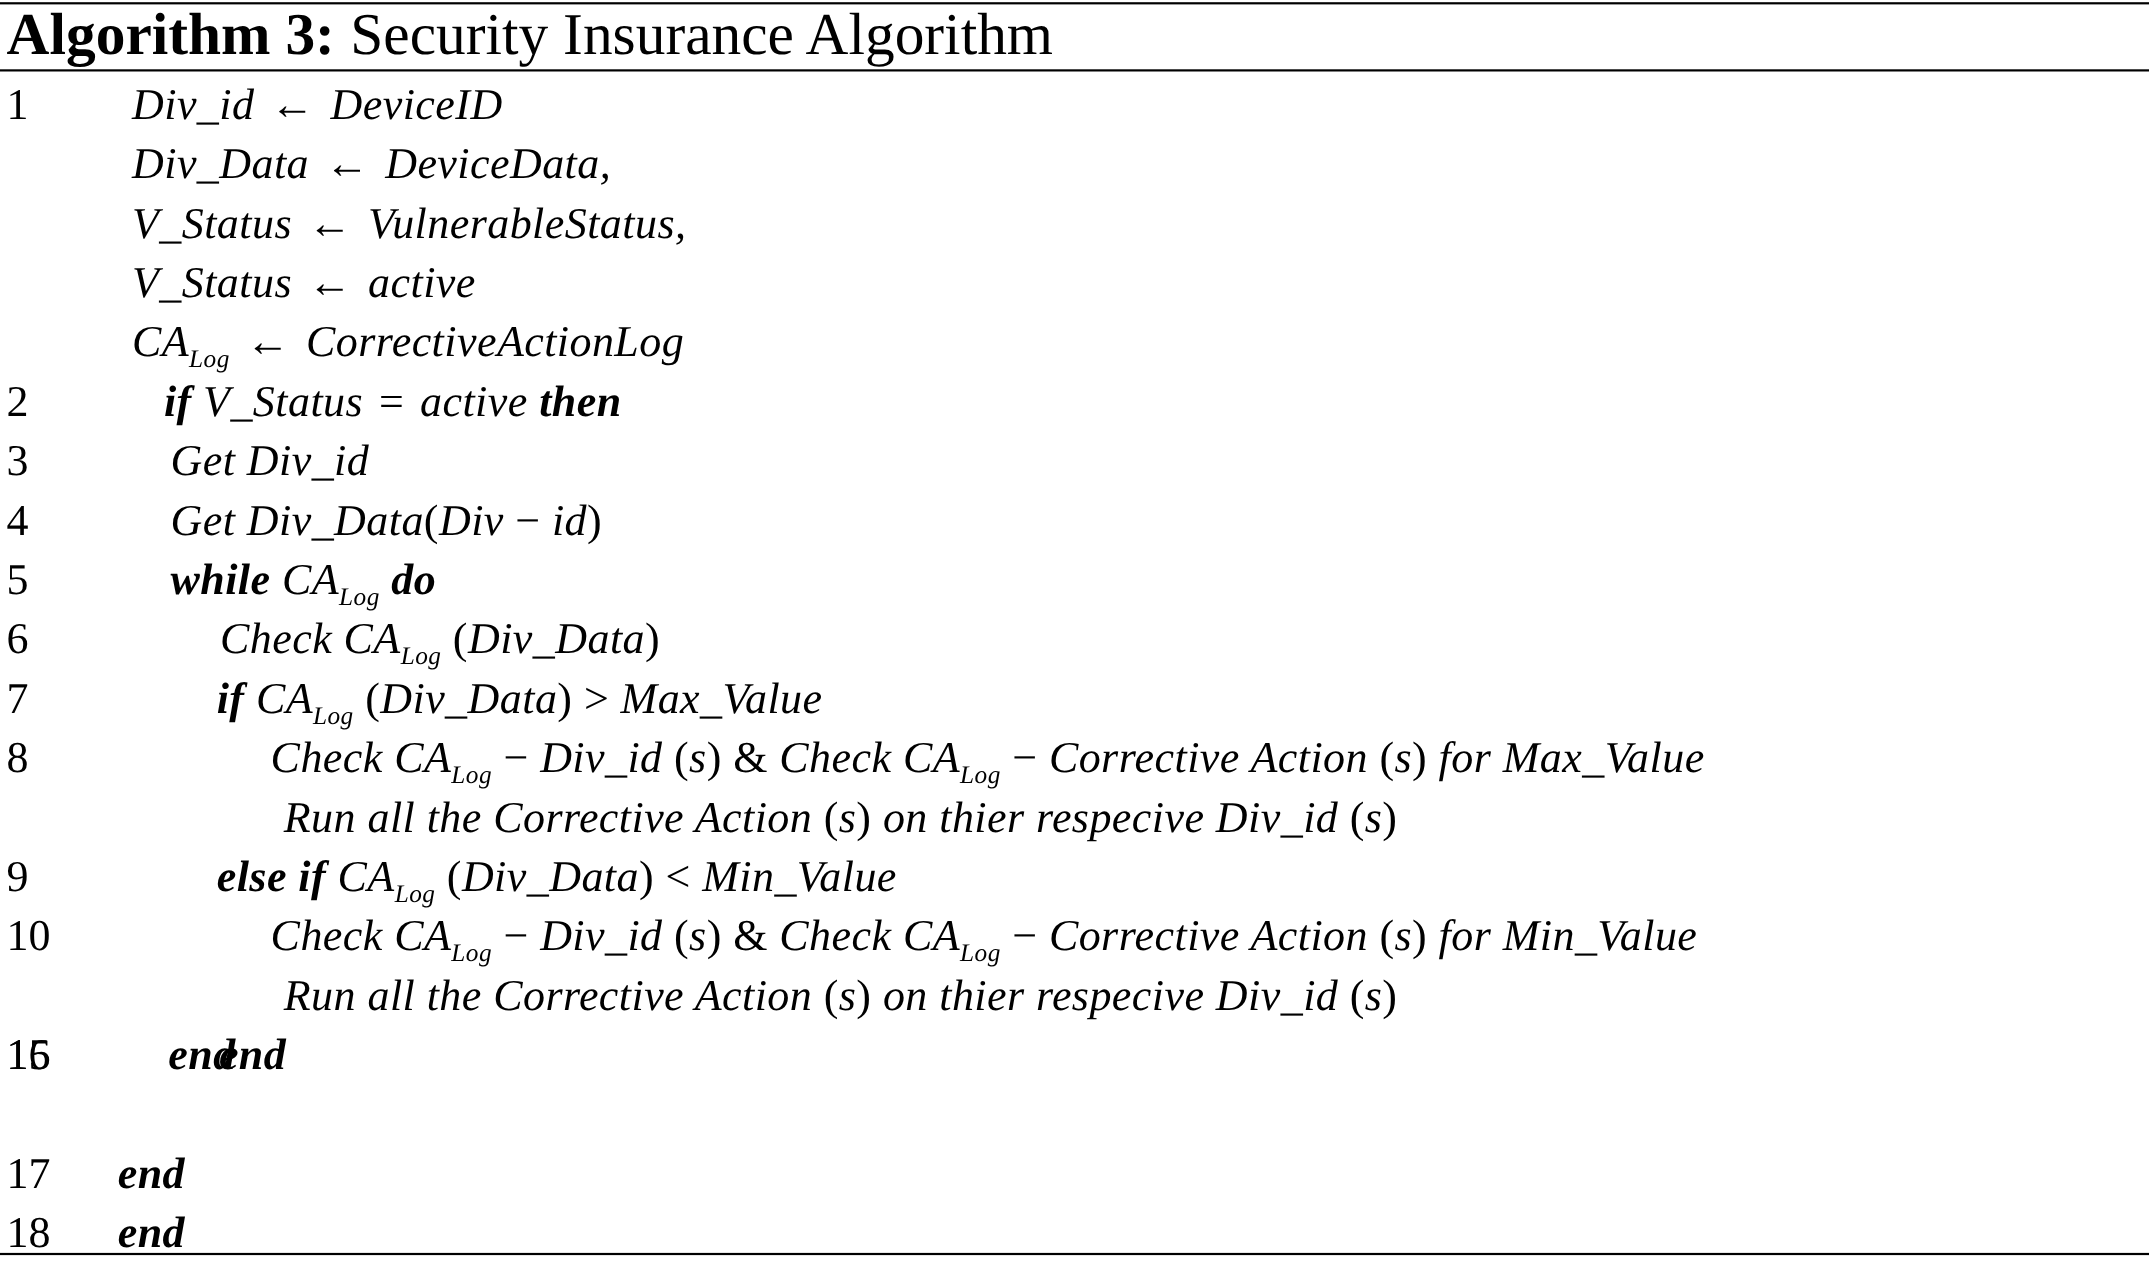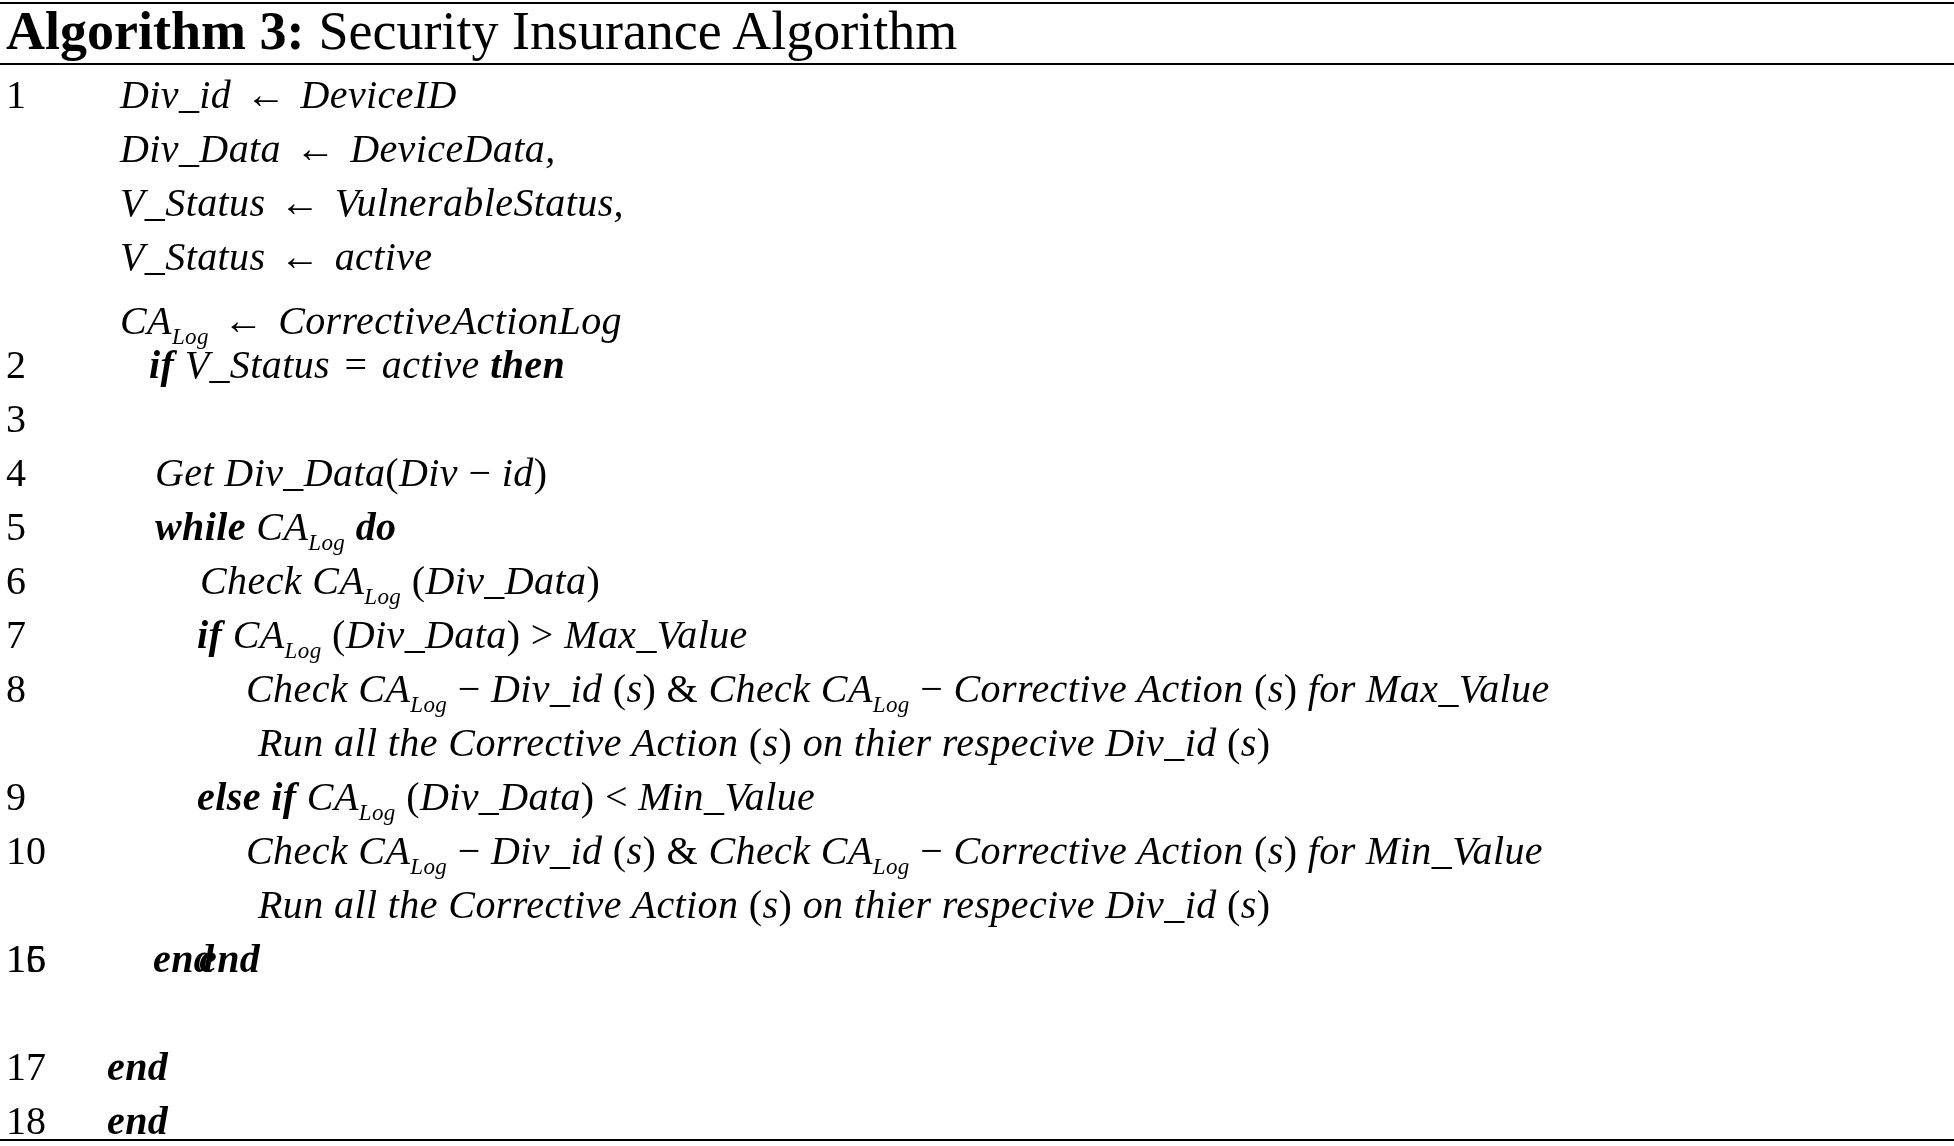--- a/index.html
+++ b/index.html
@@ -90,30 +90,31 @@
       <span class="code" style="left: 120px;"><span>Div_Data </span><span class="op">←</span><span> DeviceData,</span></span>
     </div>
     <div class="algo-line" style="top: 176px;">
       <span class="line-no"></span>
       <span class="code" style="left: 120px;"><span>V_Status </span><span class="op">←</span><span> VulnerableStatus,</span></span>
     </div>
     <div class="algo-line" style="top: 230px;">
       <span class="line-no"></span>
       <span class="code" style="left: 120px;"><span>V_Status </span><span class="op">←</span><span> active</span></span>
     </div>
-    <div class="algo-line" style="top: 294px; text-decoration: underline;">
+    <div class="algo-line" style="top: 284px; text-decoration: underline;">
       <span class="line-no"></span>
       <span class="code" style="left: 120px;"><span>CA</span><span class="sub">Log</span><span> </span><span class="op">←</span><span> CorrectiveActionLog</span></span>
     </div>
     <div class="algo-line" style="top: 338px;">
       <span class="line-no">2</span>
       <span class="code" style="left: 117px; margin-left: 32px;"><span class="kw">if</span><span>  V_Status </span><span class="op">=</span><span> active </span><span class="kw">then</span></span>
     </div>
     <div class="algo-line" style="top: 392px;">
       <span class="line-no">3</span>
+      <span class="code" style="left: 155px;"><span>Get Div_id</span></span>
     </div>
     <div class="algo-line" style="top: 446px;">
       <span class="line-no">4</span>
       <span class="code" style="left: 155px;"><span>Get Div_Data</span><span class="up">(</span><span>Div </span><span class="up">−</span><span> id</span><span class="up">)</span></span>
     </div>
     <div class="algo-line" style="top: 500px;">
       <span class="line-no">5</span>
       <span class="code" style="left: 155px;"><span class="kw">while</span><span> CA</span><span class="sub">Log</span><span> </span><span class="kw">do</span></span>
     </div>
     <div class="algo-line" style="top: 554px;">

